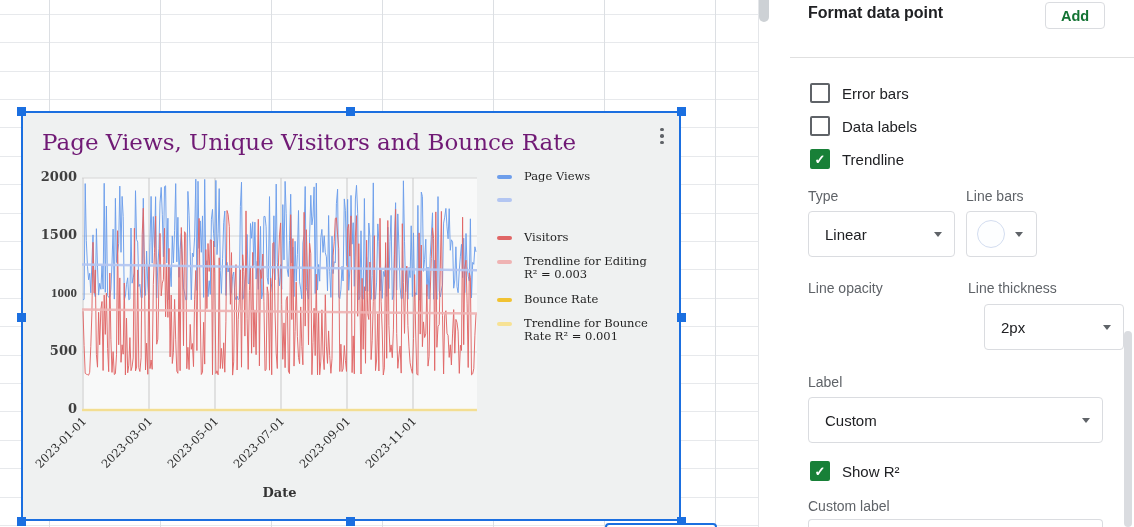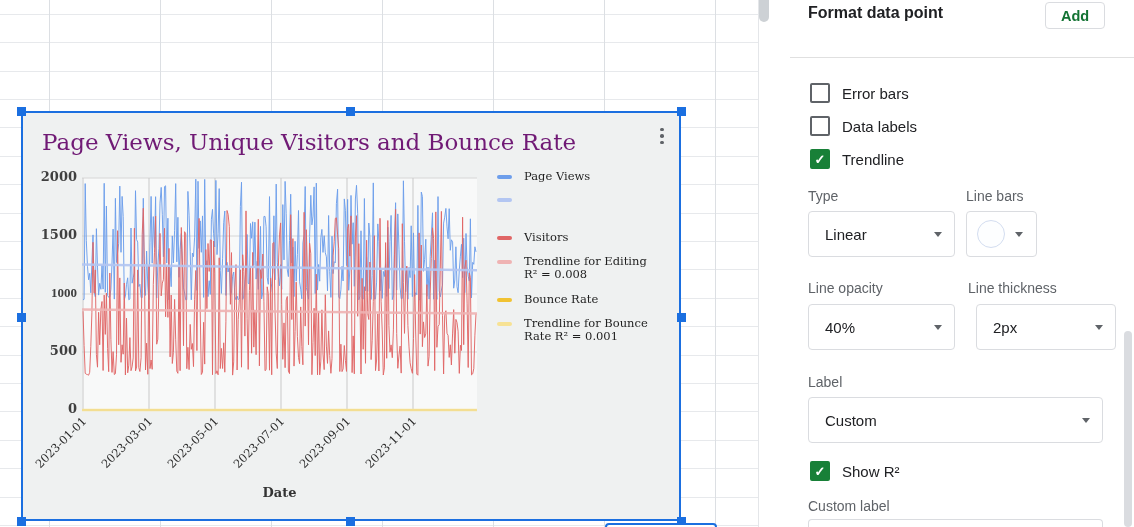--- a/index.html
+++ b/index.html
@@ -119,21 +119,21 @@
         </div>
         <div class="legend-item" style="top: 80px;">
           <div class="legend-swatch" style="background: rgb(179, 198, 242);"></div>
         </div>
         <div class="legend-item" style="top: 118px;">
           <div class="legend-swatch" style="background: rgb(224, 102, 102);"></div>
           <div class="legend-text">Visitors</div>
         </div>
         <div class="legend-item" style="top: 142px;">
           <div class="legend-swatch" style="background: rgb(239, 179, 179);"></div>
-          <div class="legend-text">Trendline for Editing R² = 0.008</div>
+          <div class="legend-text">Trendline for Editing R² = 0.003</div>
         </div>
         <div class="legend-item" style="top: 180px;">
           <div class="legend-swatch" style="background: rgb(241, 194, 50);"></div>
           <div class="legend-text">Bounce Rate</div>
         </div>
         <div class="legend-item" style="top: 204px;">
           <div class="legend-swatch" style="background: rgb(247, 226, 148);"></div>
           <div class="legend-text">Trendline for Bounce Rate R² = 0.001</div>
         </div>
       </div>
@@ -180,27 +180,23 @@
       <div class="caret"></div>
     </div>
 
     <div class="fld-label" style="left:176px;top:188px">Line bars</div>
     <div class="dd" style="left:176px;top:211px;width:71px;padding-left:10px">
       <div class="color-circle"></div>
       <div class="caret"></div>
     </div>
 
     <div class="fld-label" style="left:18px;top:280px">Line opacity</div>
-    <div class="dd" style="left:18px;top:304px;width:147px">
-      <div class="dd-value">40%</div>
-      <div class="caret"></div>
-    </div>
 
     <div class="fld-label" style="left:178px;top:280px">Line thickness</div>
-    <div class="dd" style="left:186px;top:304px;width:140px">
+    <div class="dd" style="left:194px;top:304px;width:140px">
       <div class="dd-value">2px</div>
       <div class="caret"></div>
     </div>
 
     <div class="fld-label" style="left:18px;top:374px">Label</div>
     <div class="dd" style="left:18px;top:397px;width:295px">
       <div class="dd-value">Custom</div>
       <div class="caret"></div>
     </div>
 

